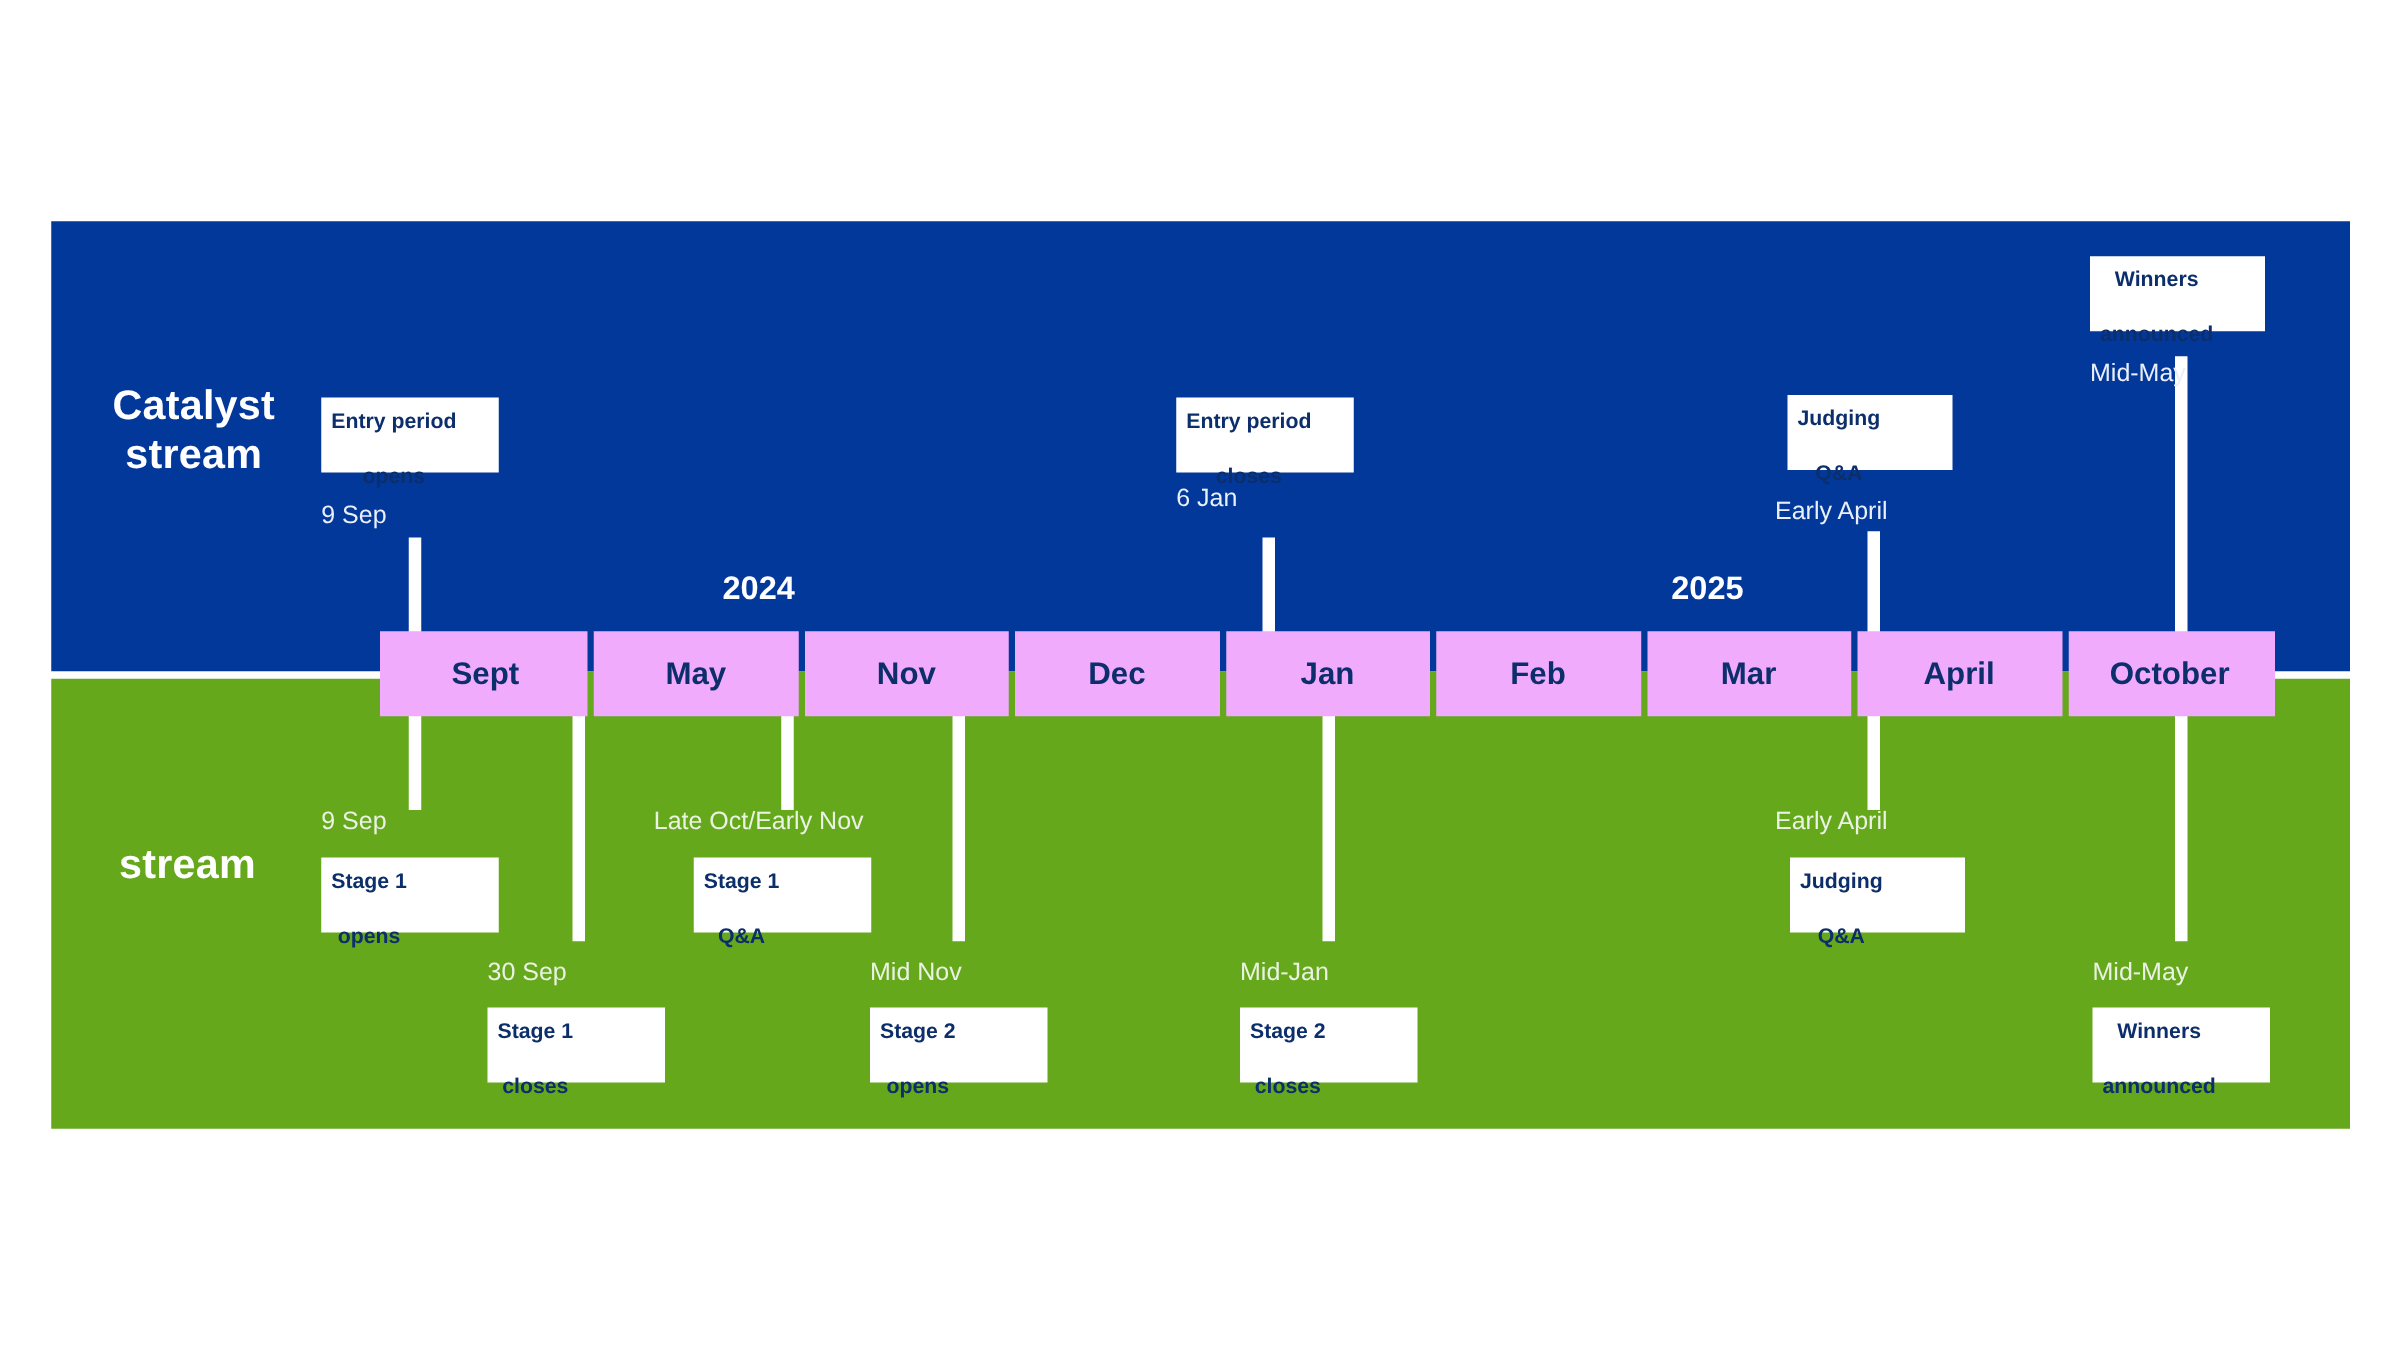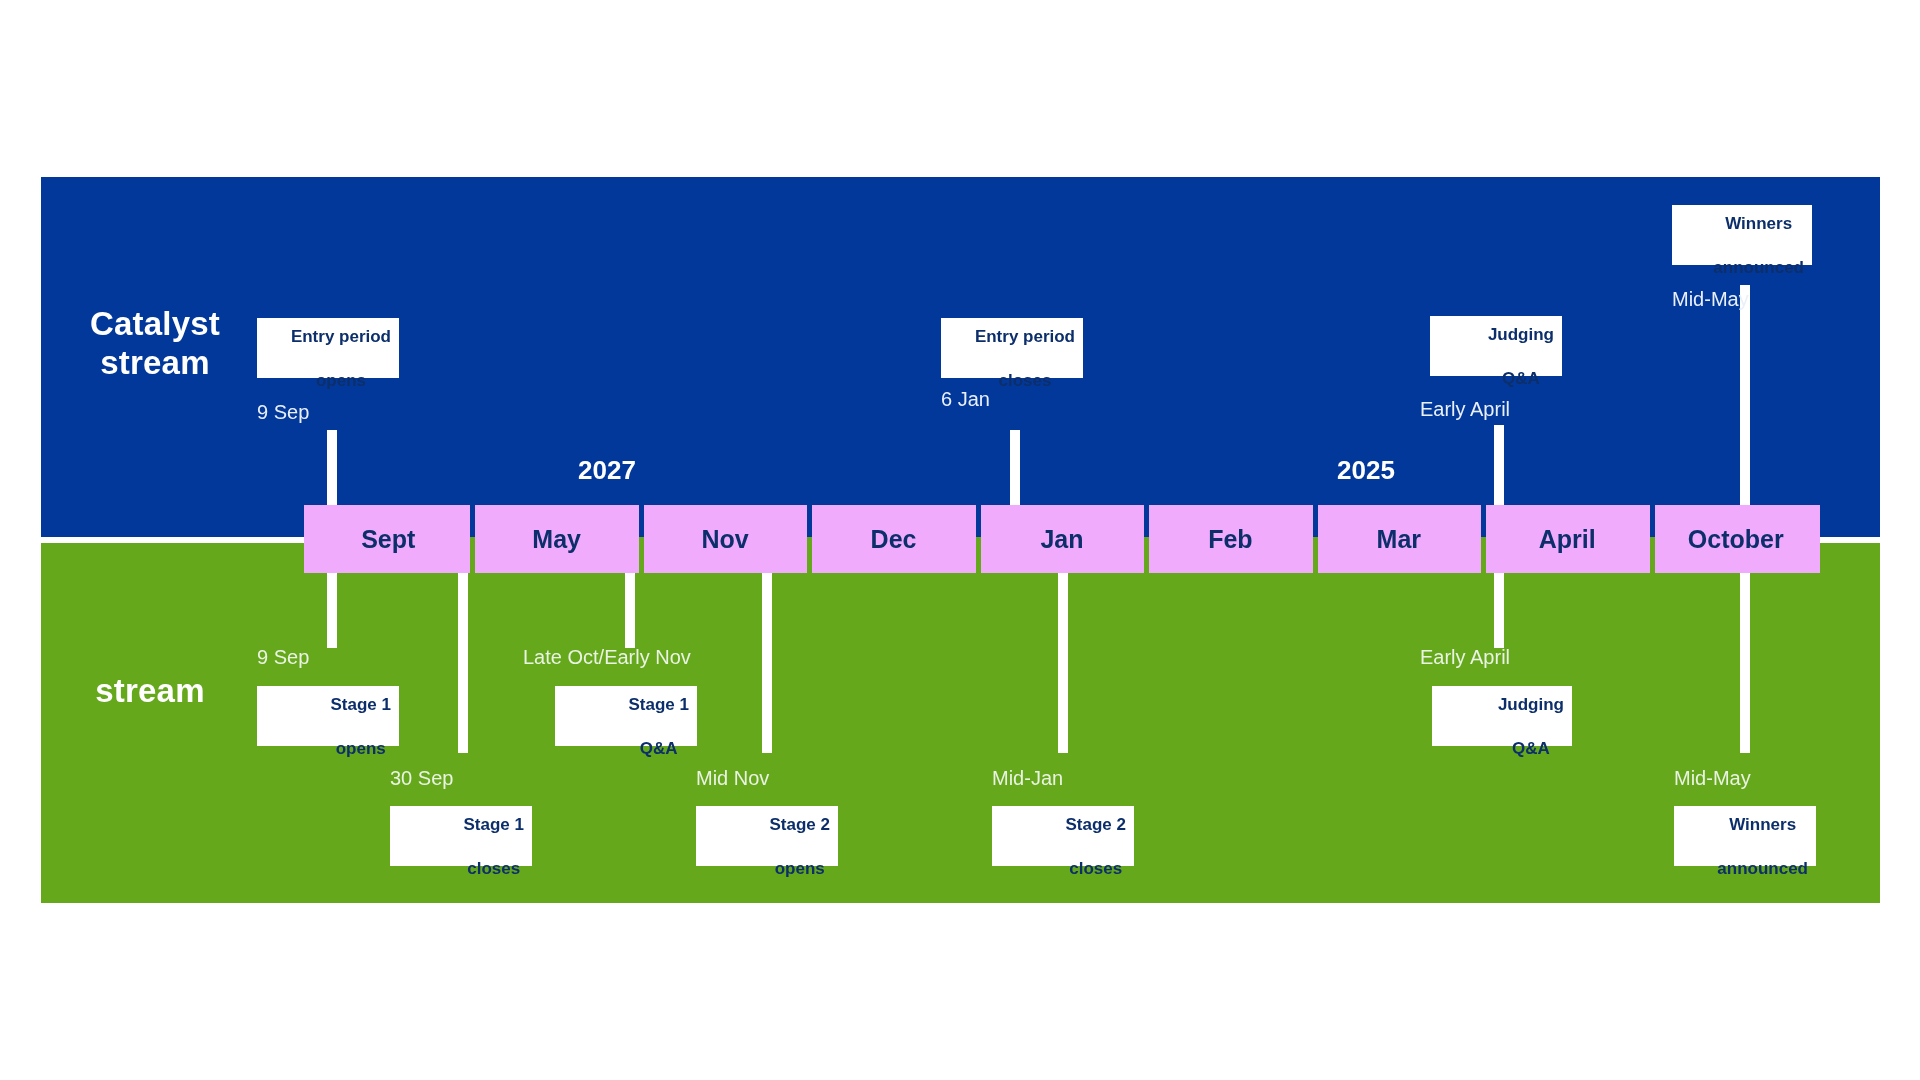--- a/index.html
+++ b/index.html
@@ -82,21 +82,21 @@
 
   
   .event-box{
     position:absolute;
     background:#ffffff;
     color:var(--boxtext);
     font-size:17px;
     font-weight:700;
     line-height:1.32;
     text-align:center;
-    display:flex;align-items:center;justify-content:flex-end;
+    display:flex;align-items:center;justify-content:flex-start;
     padding:6px 8px;
     box-sizing:border-box;
     z-index:5;
     white-space:pre-line;
   }
 
   
   .date-caption{
     position:absolute;
     color:#EAF3E3;
@@ -112,21 +112,21 @@
 
 <div id="stage">
 
   <div class="band" id="catalyst-band"></div>
 
   <div class="stream-title" id="catalyst-title">
     <div>Catalyst</div>
     <div>stream</div>
   </div>
 
-  <div class="year-label" style="left:578px;top:455px;">2027</div>
+  <div class="year-label" style="left:578px;top:455px;">2024</div>
   <div class="year-label" style="left:1337px;top:455px;">2025</div>
 
   <div class="connector" style="left:327px;top:430px;height:80px;"></div>
   <div class="connector" style="left:1010px;top:430px;height:80px;"></div>
   <div class="connector" style="left:1494px;top:425px;height:85px;"></div>
   <div class="connector" style="left:1740px;top:285px;height:225px;"></div>
 
   <div class="event-box" style="left:257px;top:318px;width:142px;height:60px;">
     <span>
       <span>Entry period</span><br>

